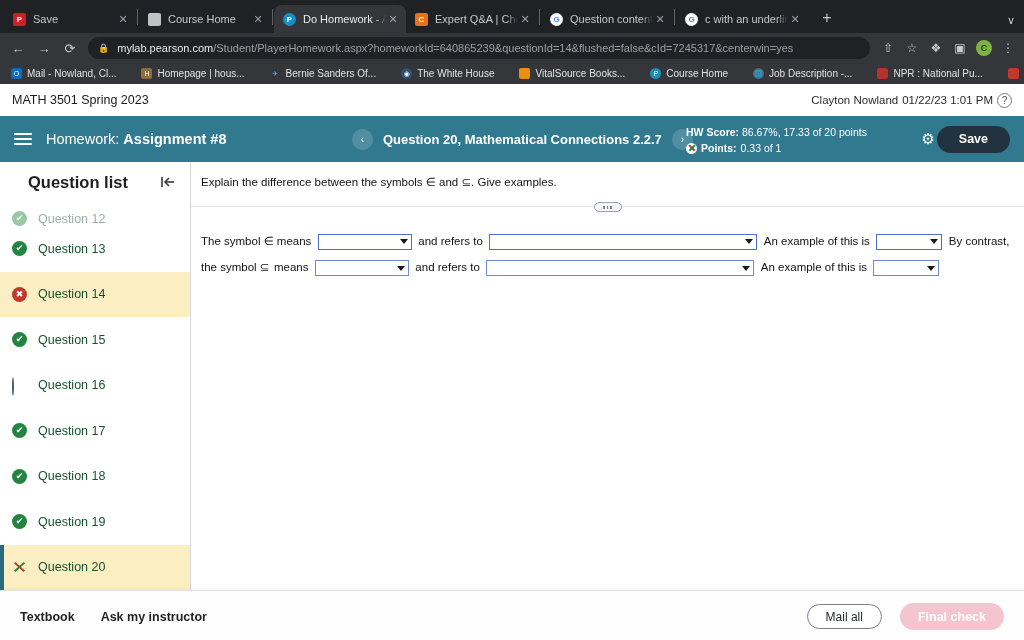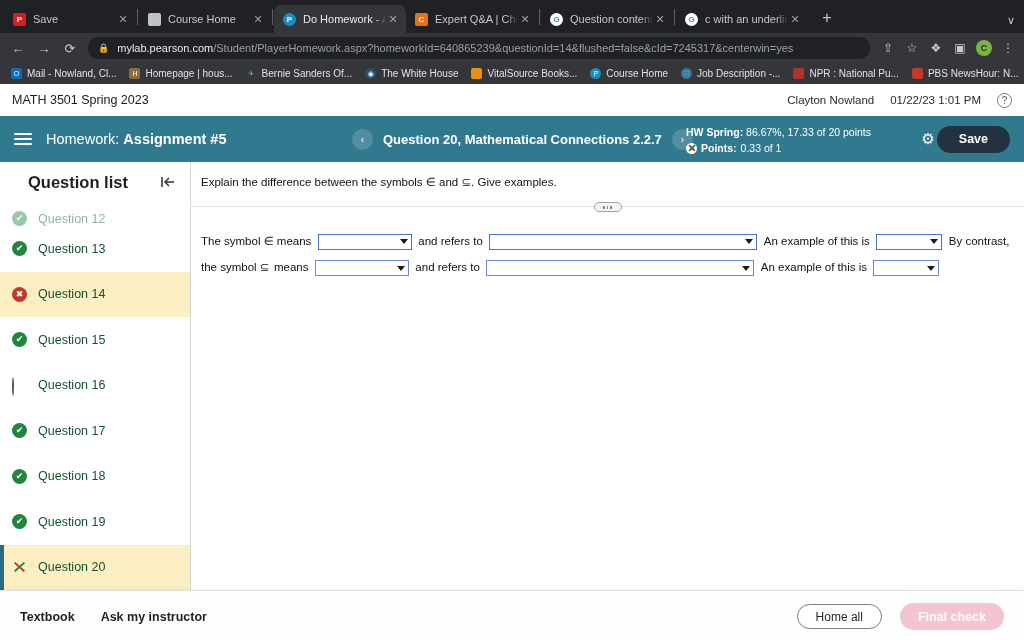--- a/index.html
+++ b/index.html
@@ -78,21 +78,21 @@
     justify-content: center; color: #c9ccce; font-size: 12px;
   }
   .avatar-c {
     width: 16px; height: 16px; border-radius: 50%; background: #7cb342;
     color: #1b3a0e; font-size: 9px; display: flex; align-items: center;
     justify-content: center; font-weight: bold;
   }
 
   .bookmarks {
     height: 21px; background: #35363a; display: flex;
-    align-items: center; padding: 0 6px; gap: 3px; text-align: center;
+    align-items: center; padding: 0 6px; gap: 15px; text-align: center;
   }
   .bm { display: flex; align-items: center; padding: 0 5px; flex: none; }
   .bm .bmico {
     width: 11px; height: 11px; margin-right: 5px; border-radius: 2px;
     flex: none; display: flex; align-items: center; justify-content: center;
     font-size: 7px; color: #fff; overflow: hidden;
   }
   .bm .bmlabel {
     font-size: 10px; color: #e0e2e4; white-space: nowrap; line-height: 12px;
   }
@@ -100,21 +100,21 @@
 
   
   .page { position: relative; width: 1024px; height: 558px; background: #fff; }
 
   .mx-topbar {
     height: 32px; display: flex; align-items: center;
     padding: 0 12px; background: #fff;
   }
   .mx-course { font-size: 12.5px; color: #1a1a1a; }
   .mx-top-right {
-    margin-left: auto; display: flex; align-items: center; gap: 16px;
+    margin-left: auto; display: flex; align-items: center; gap: 4px;
   }
   .mx-user, .mx-date { font-size: 11.5px; color: #2a2a2a; }
   .mx-help {
     width: 15px; height: 15px; border-radius: 50%; border: 1px solid #7a7a7a;
     font-size: 10px; color: #5a5a5a; display: flex;
     align-items: center; justify-content: center;
   }
 
   .mx-header {
     height: 46px; background: #31798f; display: flex; align-items: center;
@@ -392,30 +392,30 @@
   </div>
 
   <div class="mx-header">
     <div class="hamburger">
       <span></span>
         <span></span>
         <span></span>
     </div>
     <div class="mx-hwtitle">
       <span>Homework:</span>
-      <b>Assignment #5</b>
+      <b>Assignment #8</b>
     </div>
     <div class="mx-qnav">
       <div class="qnav-btn">‹</div>
       <div class="qnav-title">Question 20, Mathematical Connections 2.2.7</div>
       <div class="qnav-btn">›</div>
     </div>
     <div class="mx-score">
       <div class="mx-score-l1">
-        <b>HW Spring:</b>
+        <b>HW Score:</b>
         <span>86.67%, 17.33 of 20 points</span>
       </div>
       <div class="mx-score-l2">
         <span class="partial-badge"></span>
         <b>Points:</b>
         <span>0.33 of 1</span>
       </div>
     </div>
     <div class="mx-gear">⚙</div>
     <div class="mx-save">Save</div>
@@ -528,17 +528,17 @@
         <span class="atext">An example of this is</span>
         <span class="ddl thin" style="width:66px"><span class="arrowbox"></span></span>
       </div>
     </div>
   </div>
 
   <div class="mx-footer">
     <div class="foot-link">Textbook</div>
     <div class="foot-link">Ask my instructor</div>
     <div class="foot-right">
-      <div class="btn-clear">Home all</div>
+      <div class="btn-clear">Mail all</div>
       <div class="btn-final">Final check</div>
     </div>
   </div>
 </div>
 
 </body></html>

